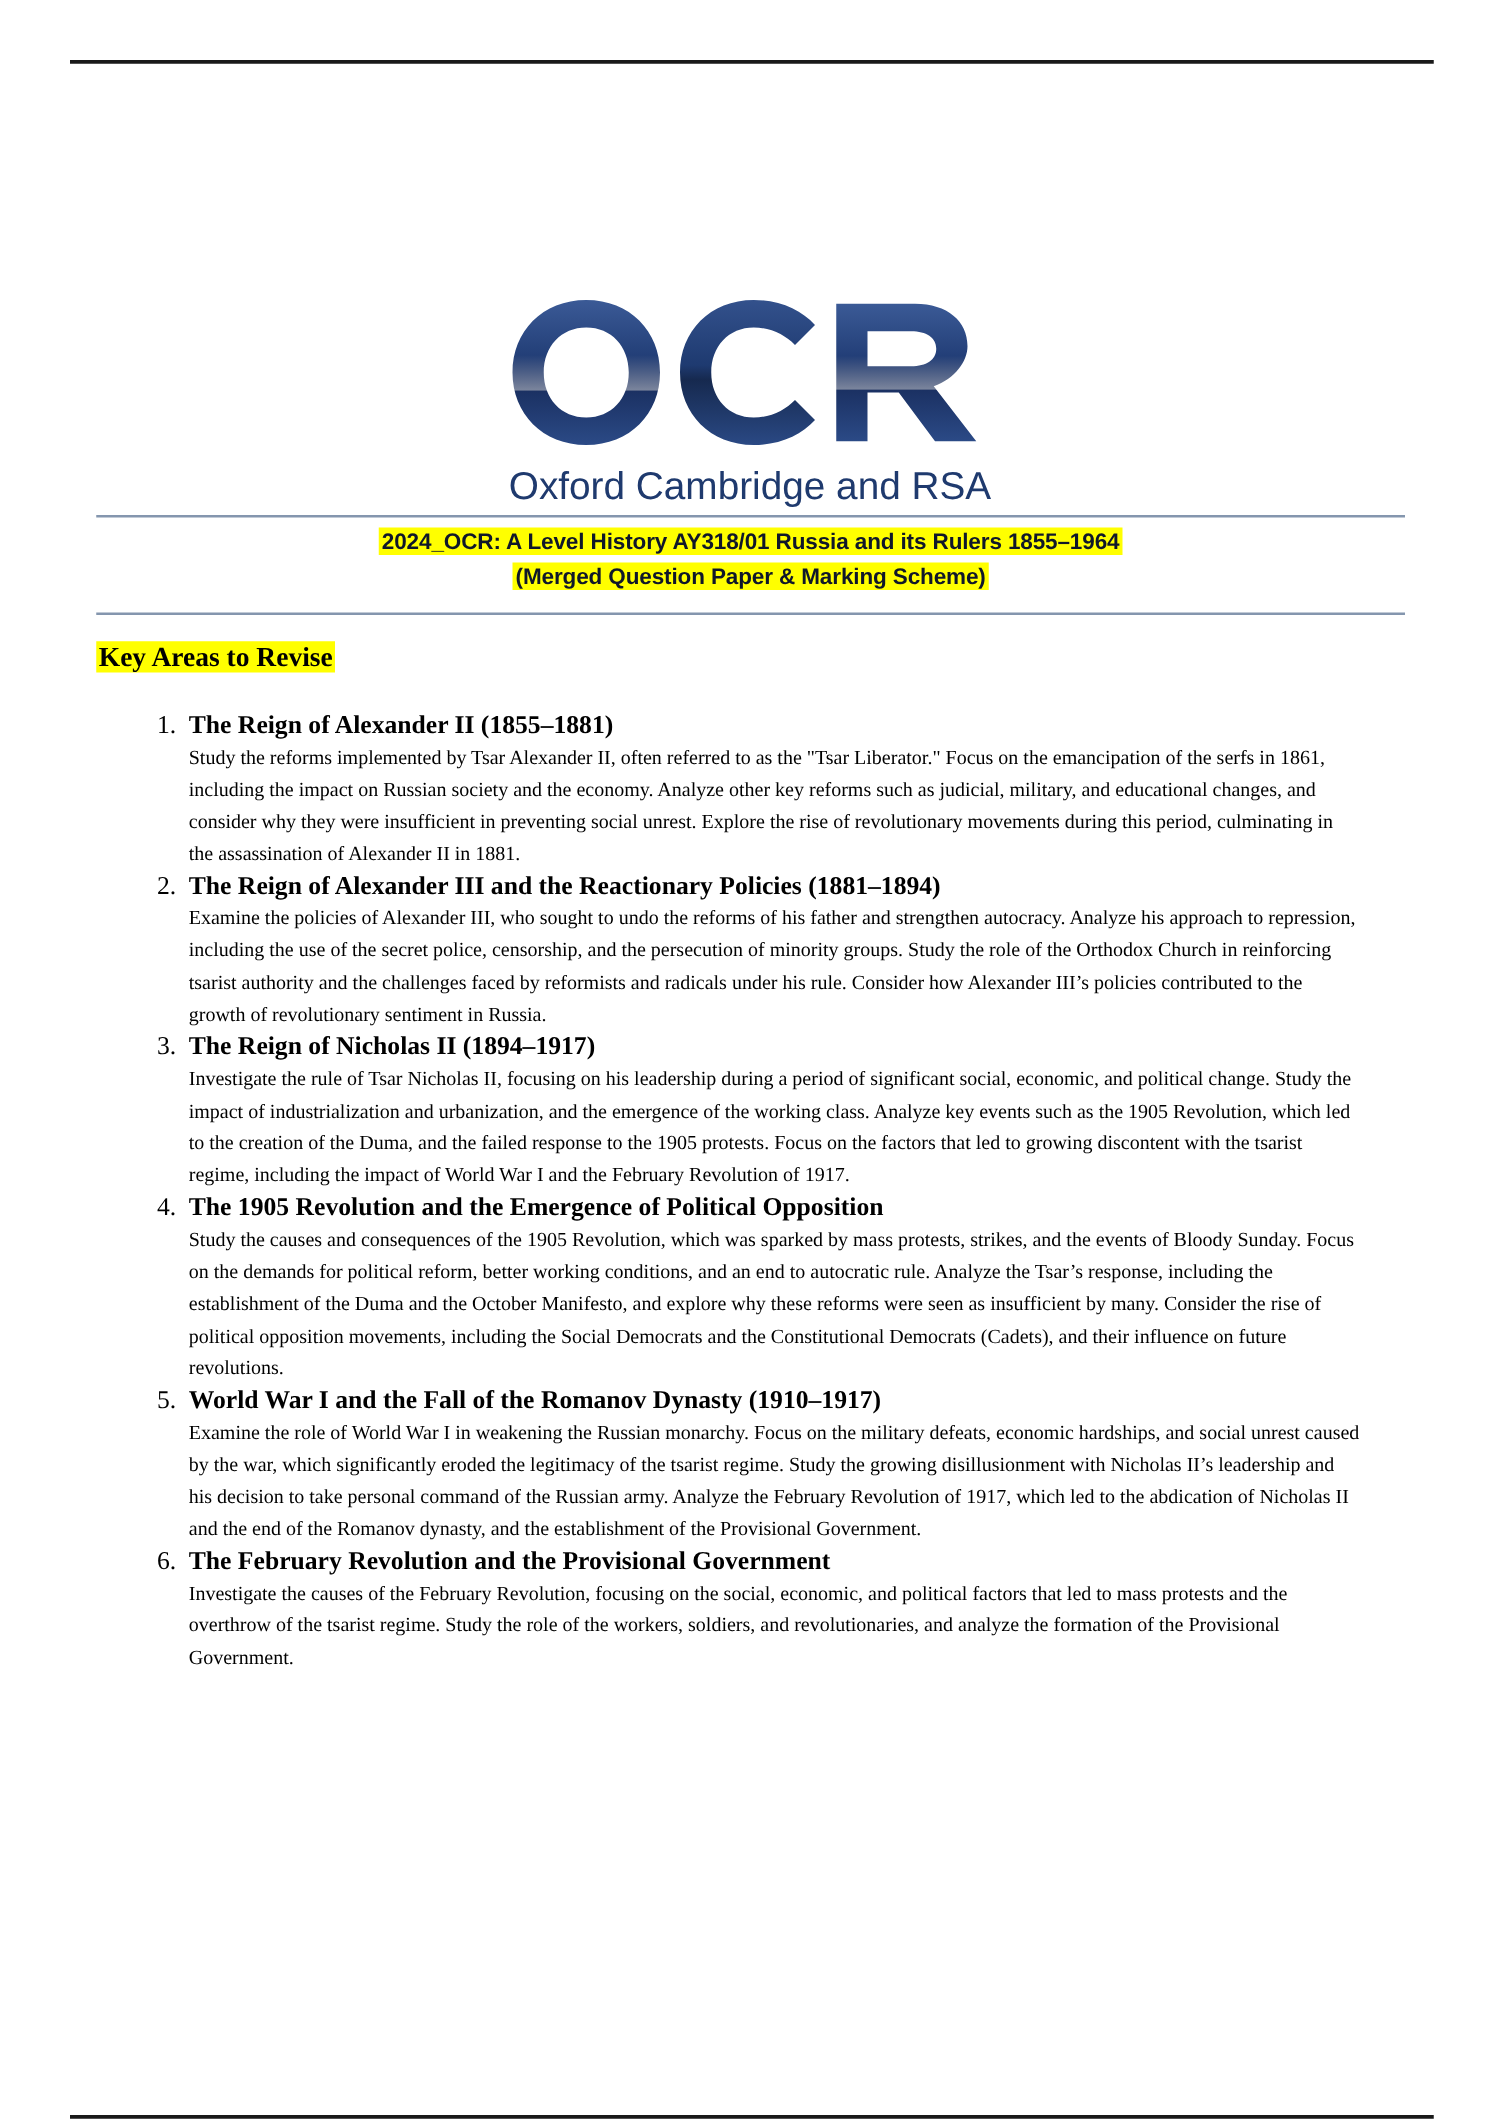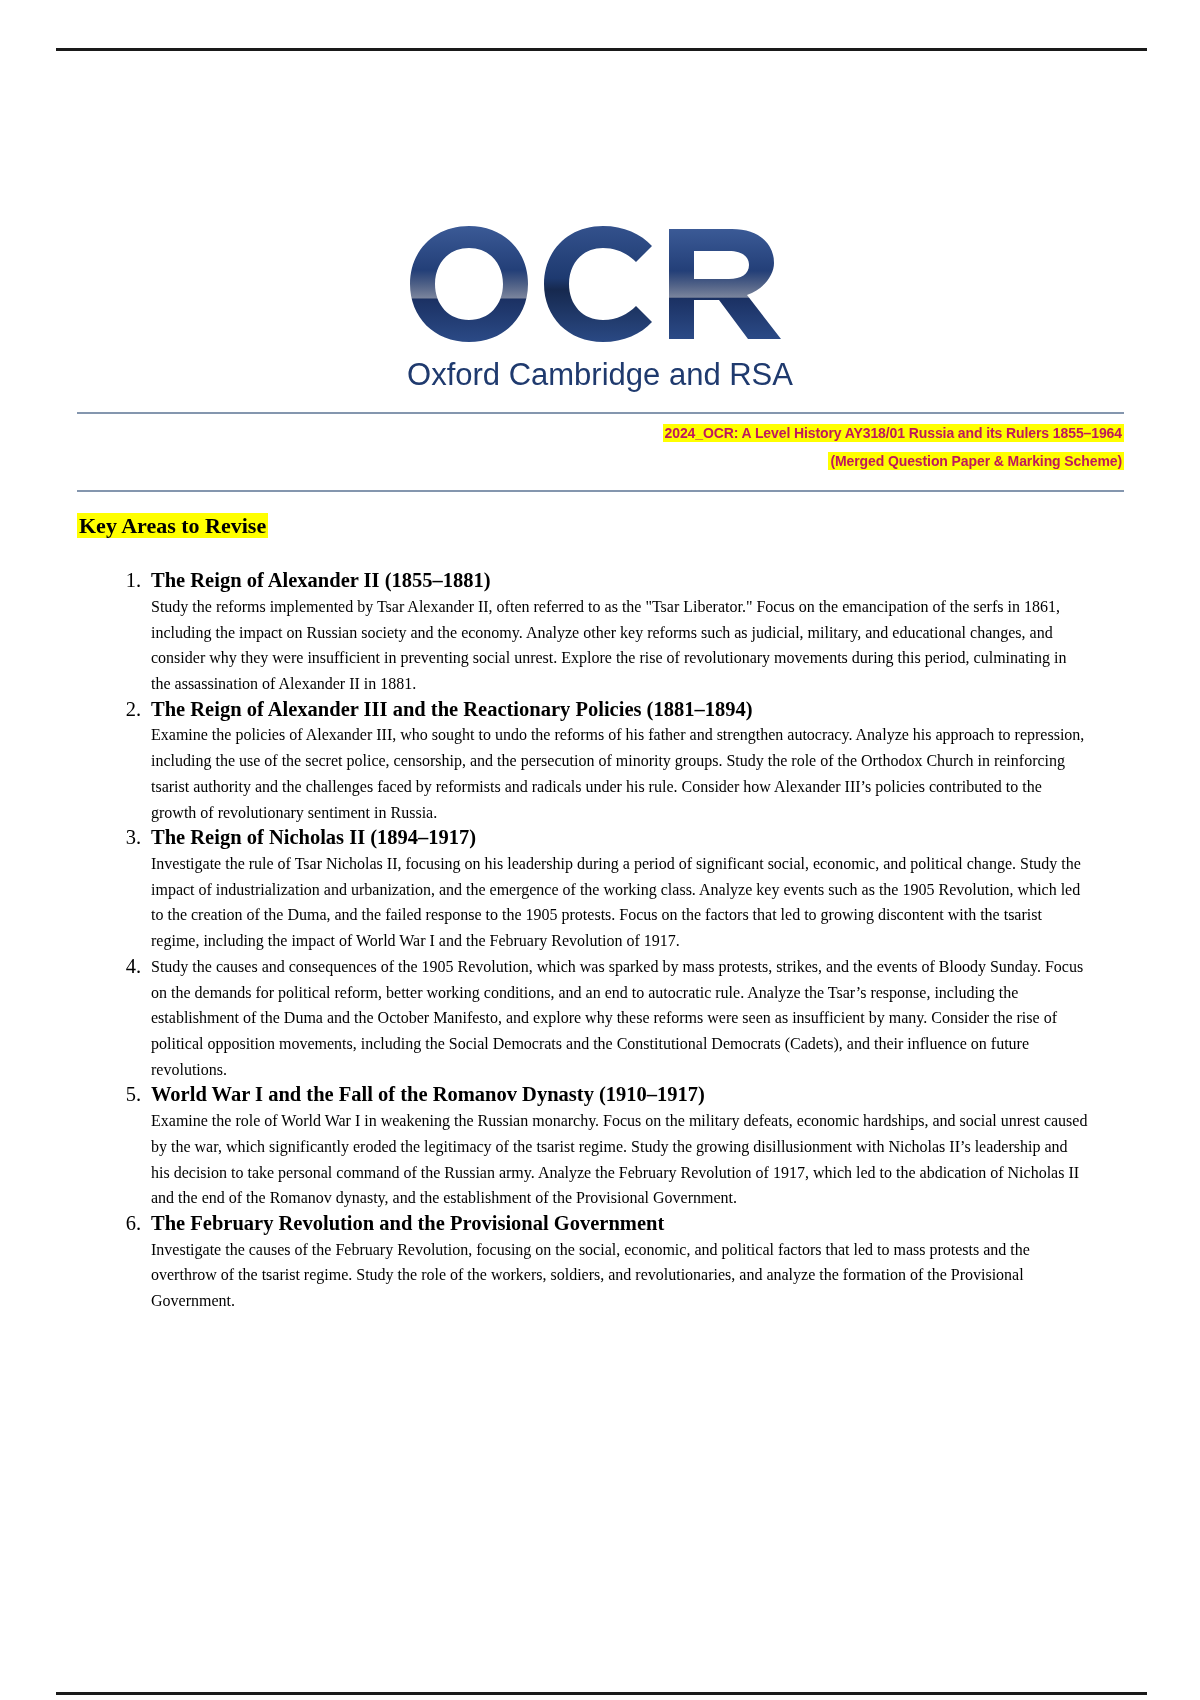--- a/index.html
+++ b/index.html
@@ -39,21 +39,21 @@
     top: 1692px;
     width: 1091px;
     height: 0;
     border-top: 3px solid #1a1a1a;
   }
 
   
   .logo-block {
     position: absolute;
     left: 0;
-    top: 224px;
+    top: 238px;
     width: 1200px;
     text-align: right;
   }
   .logo-mark {
     display: block;
     margin: 0 auto;
     width: 386px;
     height: 120px;
   }
   .logo-tagline {
@@ -73,25 +73,25 @@
   }
   .divider-top  { top: 412px; }
   .divider-bot  { top: 490px; }
 
   
   .doc-title {
     position: absolute;
     left: 77px;
     top: 421px;
     width: 1047px;
-    text-align: right;
+    text-align: center;
     font-family: "Liberation Sans", "DejaVu Sans", sans-serif;
-    font-size: 14px;
+    font-size: 18px;
     line-height: 25px;
-    color: #be185d;
+    color: #0f172a;
     font-weight: 600;
     letter-spacing: -0.1px;
   }
   .doc-title .hl {
     background: #ffff00;
     padding: 1px 2px;
     box-decoration-break: clone;
     -webkit-box-decoration-break: clone;
   }
   .doc-title .line2 { display: block; margin-top: 3px; }
@@ -211,20 +211,21 @@
     </li>
     <li>
       <div class="item-title">The Reign of Alexander III and the Reactionary Policies (1881–1894)</div>
       <div class="item-body">Examine the policies of Alexander III, who sought to undo the reforms of his father and strengthen autocracy. Analyze his approach to repression, including the use of the secret police, censorship, and the persecution of minority groups. Study the role of the Orthodox Church in reinforcing tsarist authority and the challenges faced by reformists and radicals under his rule. Consider how Alexander III’s policies contributed to the growth of revolutionary sentiment in Russia.</div>
     </li>
     <li>
       <div class="item-title">The Reign of Nicholas II (1894–1917)</div>
       <div class="item-body">Investigate the rule of Tsar Nicholas II, focusing on his leadership during a period of significant social, economic, and political change. Study the impact of industrialization and urbanization, and the emergence of the working class. Analyze key events such as the 1905 Revolution, which led to the creation of the Duma, and the failed response to the 1905 protests. Focus on the factors that led to growing discontent with the tsarist regime, including the impact of World War I and the February Revolution of 1917.</div>
     </li>
     <li>
+      <div class="item-title">The 1905 Revolution and the Emergence of Political Opposition</div>
       <div class="item-body">Study the causes and consequences of the 1905 Revolution, which was sparked by mass protests, strikes, and the events of Bloody Sunday. Focus on the demands for political reform, better working conditions, and an end to autocratic rule. Analyze the Tsar’s response, including the establishment of the Duma and the October Manifesto, and explore why these reforms were seen as insufficient by many. Consider the rise of political opposition movements, including the Social Democrats and the Constitutional Democrats (Cadets), and their influence on future revolutions.</div>
     </li>
     <li>
       <div class="item-title">World War I and the Fall of the Romanov Dynasty (1910–1917)</div>
       <div class="item-body">Examine the role of World War I in weakening the Russian monarchy. Focus on the military defeats, economic hardships, and social unrest caused by the war, which significantly eroded the legitimacy of the tsarist regime. Study the growing disillusionment with Nicholas II’s leadership and his decision to take personal command of the Russian army. Analyze the February Revolution of 1917, which led to the abdication of Nicholas II and the end of the Romanov dynasty, and the establishment of the Provisional Government.</div>
     </li>
     <li>
       <div class="item-title">The February Revolution and the Provisional Government</div>
       <div class="item-body">Investigate the causes of the February Revolution, focusing on the social, economic, and political factors that led to mass protests and the overthrow of the tsarist regime. Study the role of the workers, soldiers, and revolutionaries, and analyze the formation of the Provisional Government.</div>
     </li>

